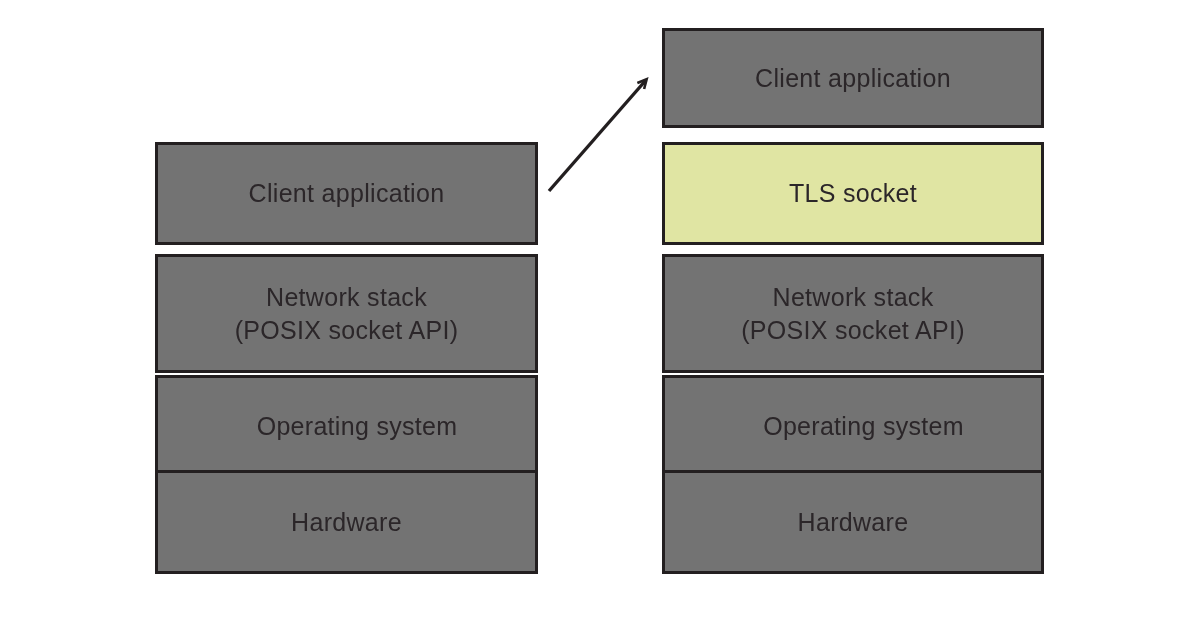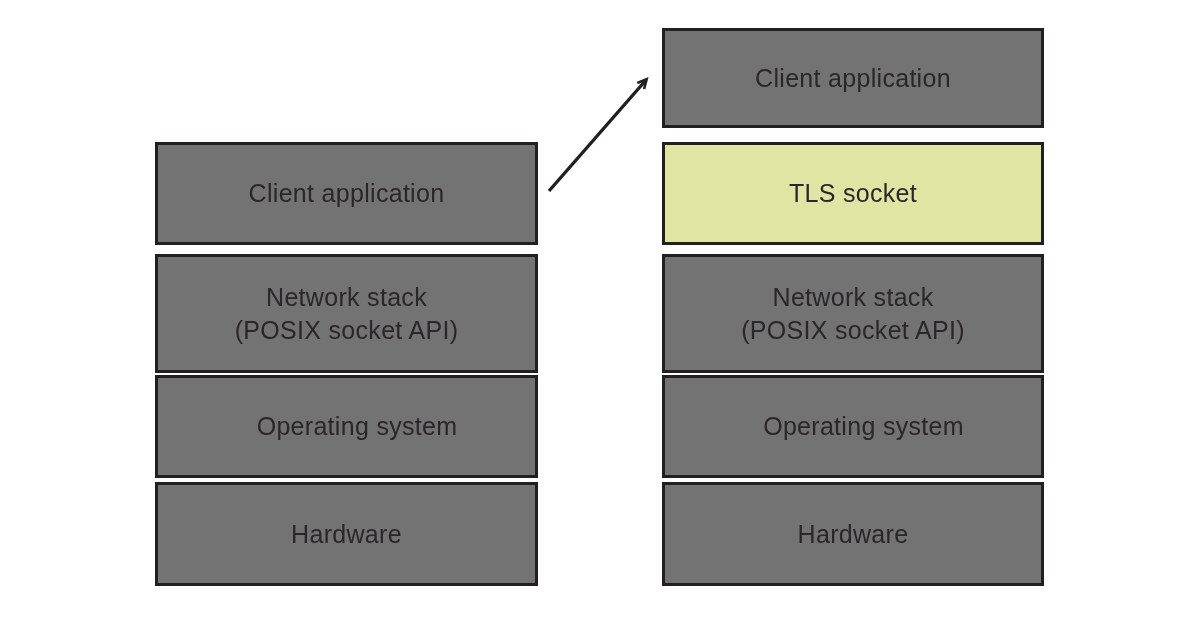--- a/index.html
+++ b/index.html
@@ -34,21 +34,21 @@
     background: #e0e5a3;
   }
   
   .col-left  { left: 155px; width: 383px; }
   .col-right { left: 662px; width: 382px; }
   
   .row-top { top: 28px;  height: 100px; }
   .row-1   { top: 142px; height: 103px; }
   .row-2   { top: 254px; height: 119px; }
   .row-3   { top: 375px; height: 103px; padding-left: 21px; }
-  .row-4   { top: 482px; height: 104px; }
+  .row-4   { top: 470px; height: 104px; }
   .arrow-overlay {
     position: absolute;
     left: 0;
     top: 0;
     width: 1200px;
     height: 623px;
     pointer-events: none;
   }
 </style>
 </head>

